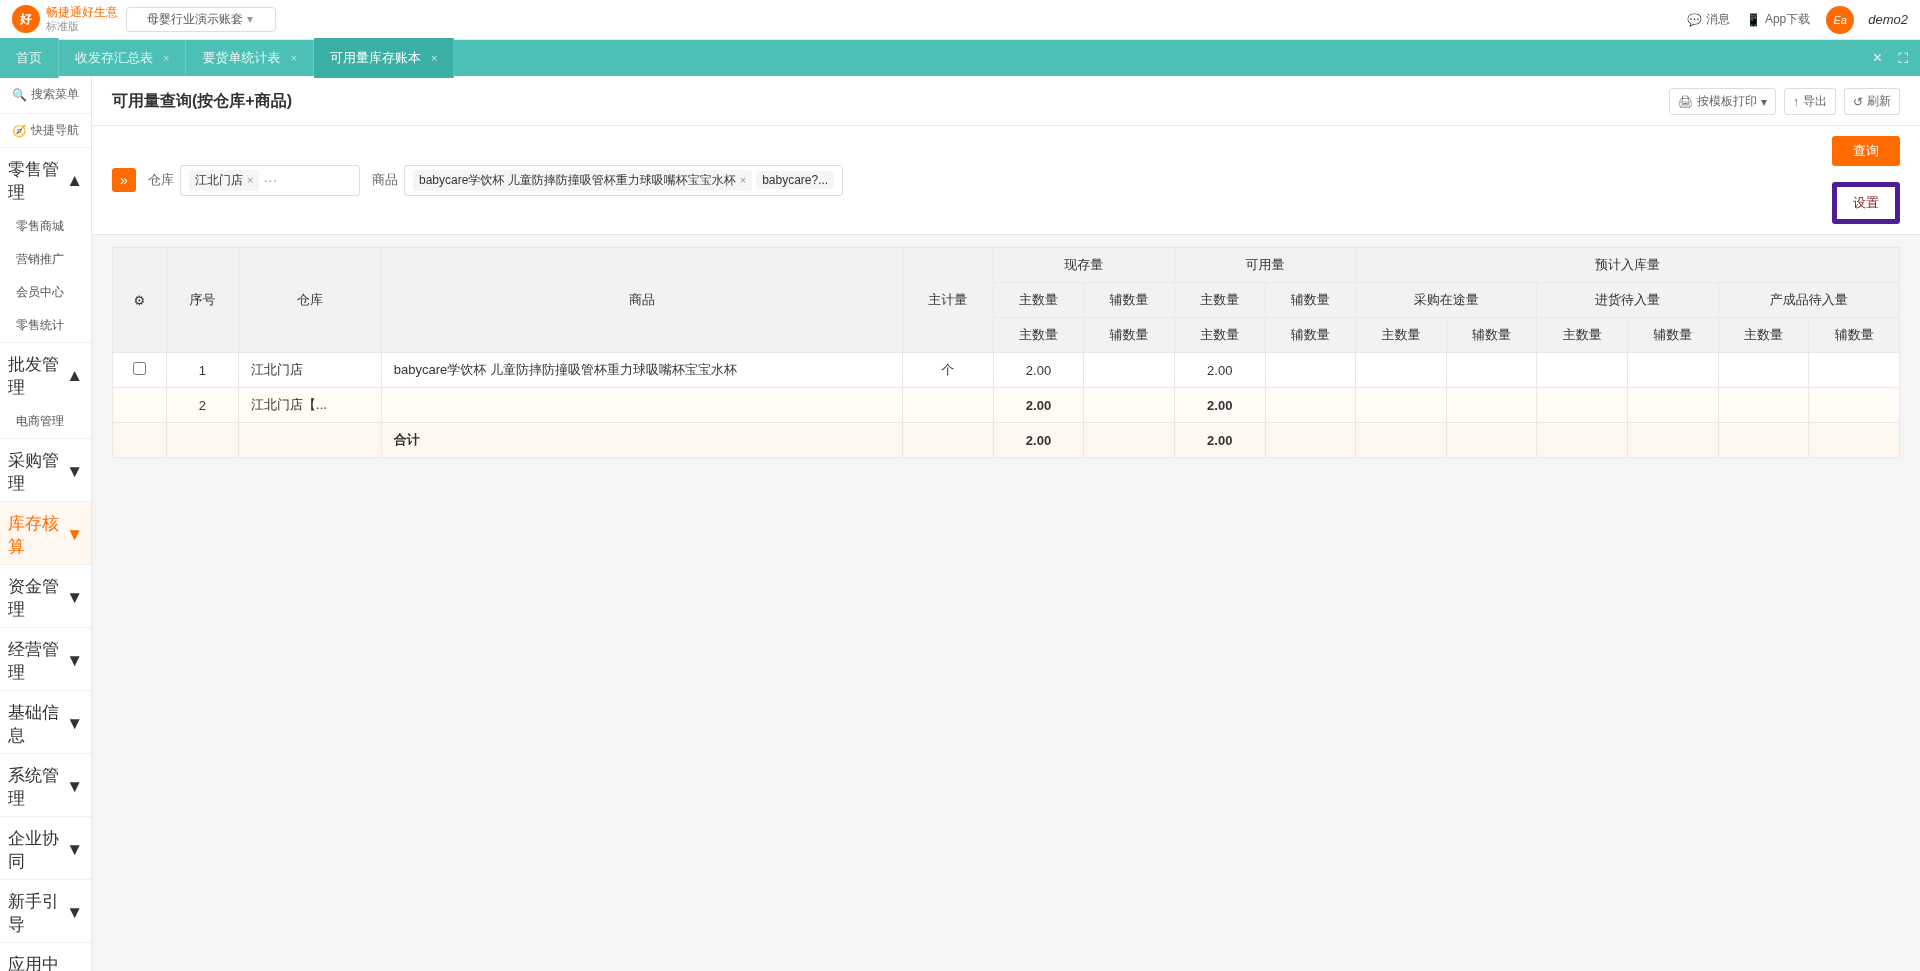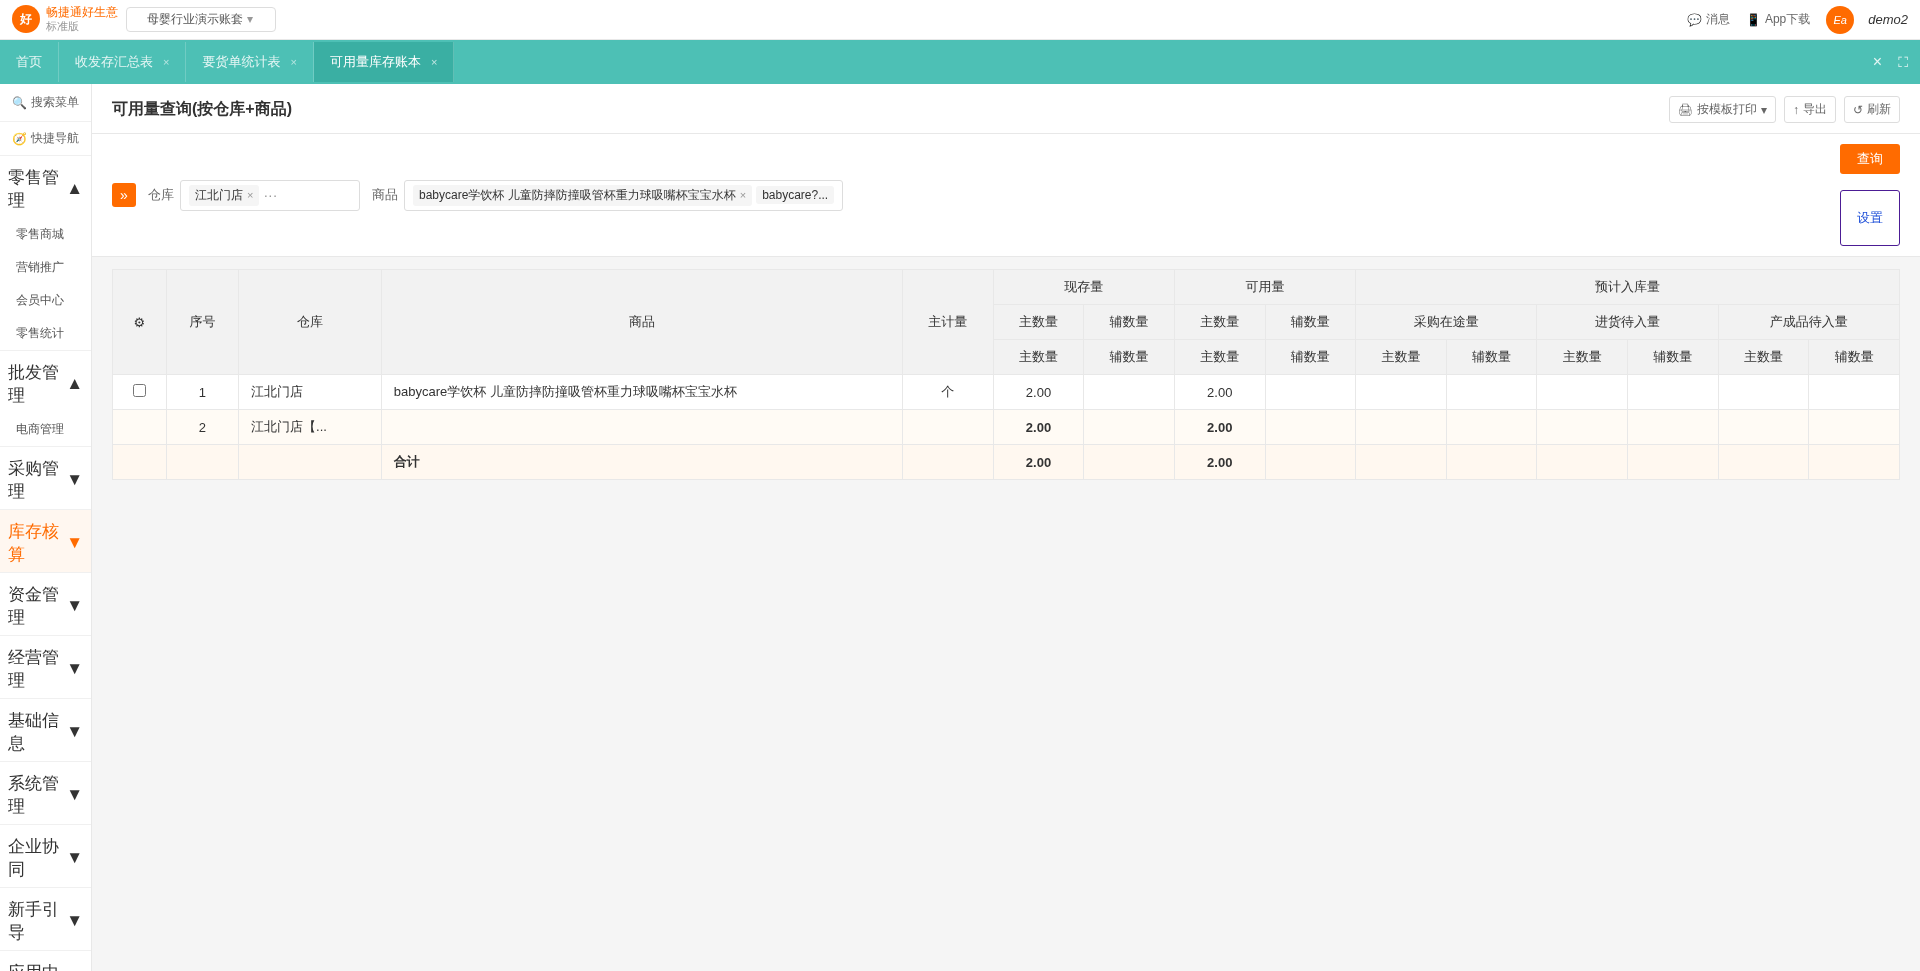--- a/index.html
+++ b/index.html
@@ -22,21 +22,21 @@
     .logo-text { font-size: 12px; color: #ff6b00; line-height: 1.2; }
     .logo-sub { font-size: 11px; color: #999; }
     .industry-selector { display: flex; align-items: center; gap: 4px; border: 1px solid #ddd; border-radius: 4px; padding: 3px 20px; font-size: 12px; color: #555; cursor: pointer; background: #fff; min-width: 150px; }
     .topbar-right { display: flex; align-items: center; gap: 16px; }
     .topbar-action { display: flex; align-items: center; gap: 4px; font-size: 12px; color: #666; cursor: pointer; }
     .user-avatar { width: 28px; height: 28px; border-radius: 50%; background: #ff6b00; display: flex; align-items: center; justify-content: center; color: white; font-size: 11px; }
     .user-name { font-size: 13px; color: #333; cursor: pointer; }
 
     
     .nav-tabs {
-      height: 44px;
+      height: 36px;
       background: #4dc0b5;
       display: flex;
       align-items: center;
       padding: 0 0 0 0;
       flex-shrink: 0;
       gap: 0;
     }
     .nav-tab {
       height: 40px;
       display: flex;
@@ -190,22 +190,22 @@
       font-size: 12px; color: #333;
     }
     .filter-tag .remove { cursor: pointer; color: #999; font-size: 11px; }
     .filter-dots { color: #999; font-size: 14px; cursor: pointer; }
     .filter-actions { margin-left: auto; display: flex; gap: 16px; flex-direction: column; }
     .btn-query {
       background: #ff6b00; color: white; border: none;
       padding: 6px 16px; border-radius: 3px; font-size: 13px; cursor: pointer;
     }
     .btn-settings {
-      background: #fff; color: #1d4ed8; border: 1px solid #4c1d95;
-      padding: 18px 16px; border-radius: 3px; font-size: 13px; cursor: pointer;
+      background: #fff; color: #7f1d1d; border: 5px solid #4c1d95;
+      padding: 7px 16px; border-radius: 3px; font-size: 13px; cursor: pointer;
     }
 
     
     .table-area {
       flex: 1;
       overflow: auto;
       padding: 12px 20px;
       background: #f5f5f5;
     }
     .data-table {

